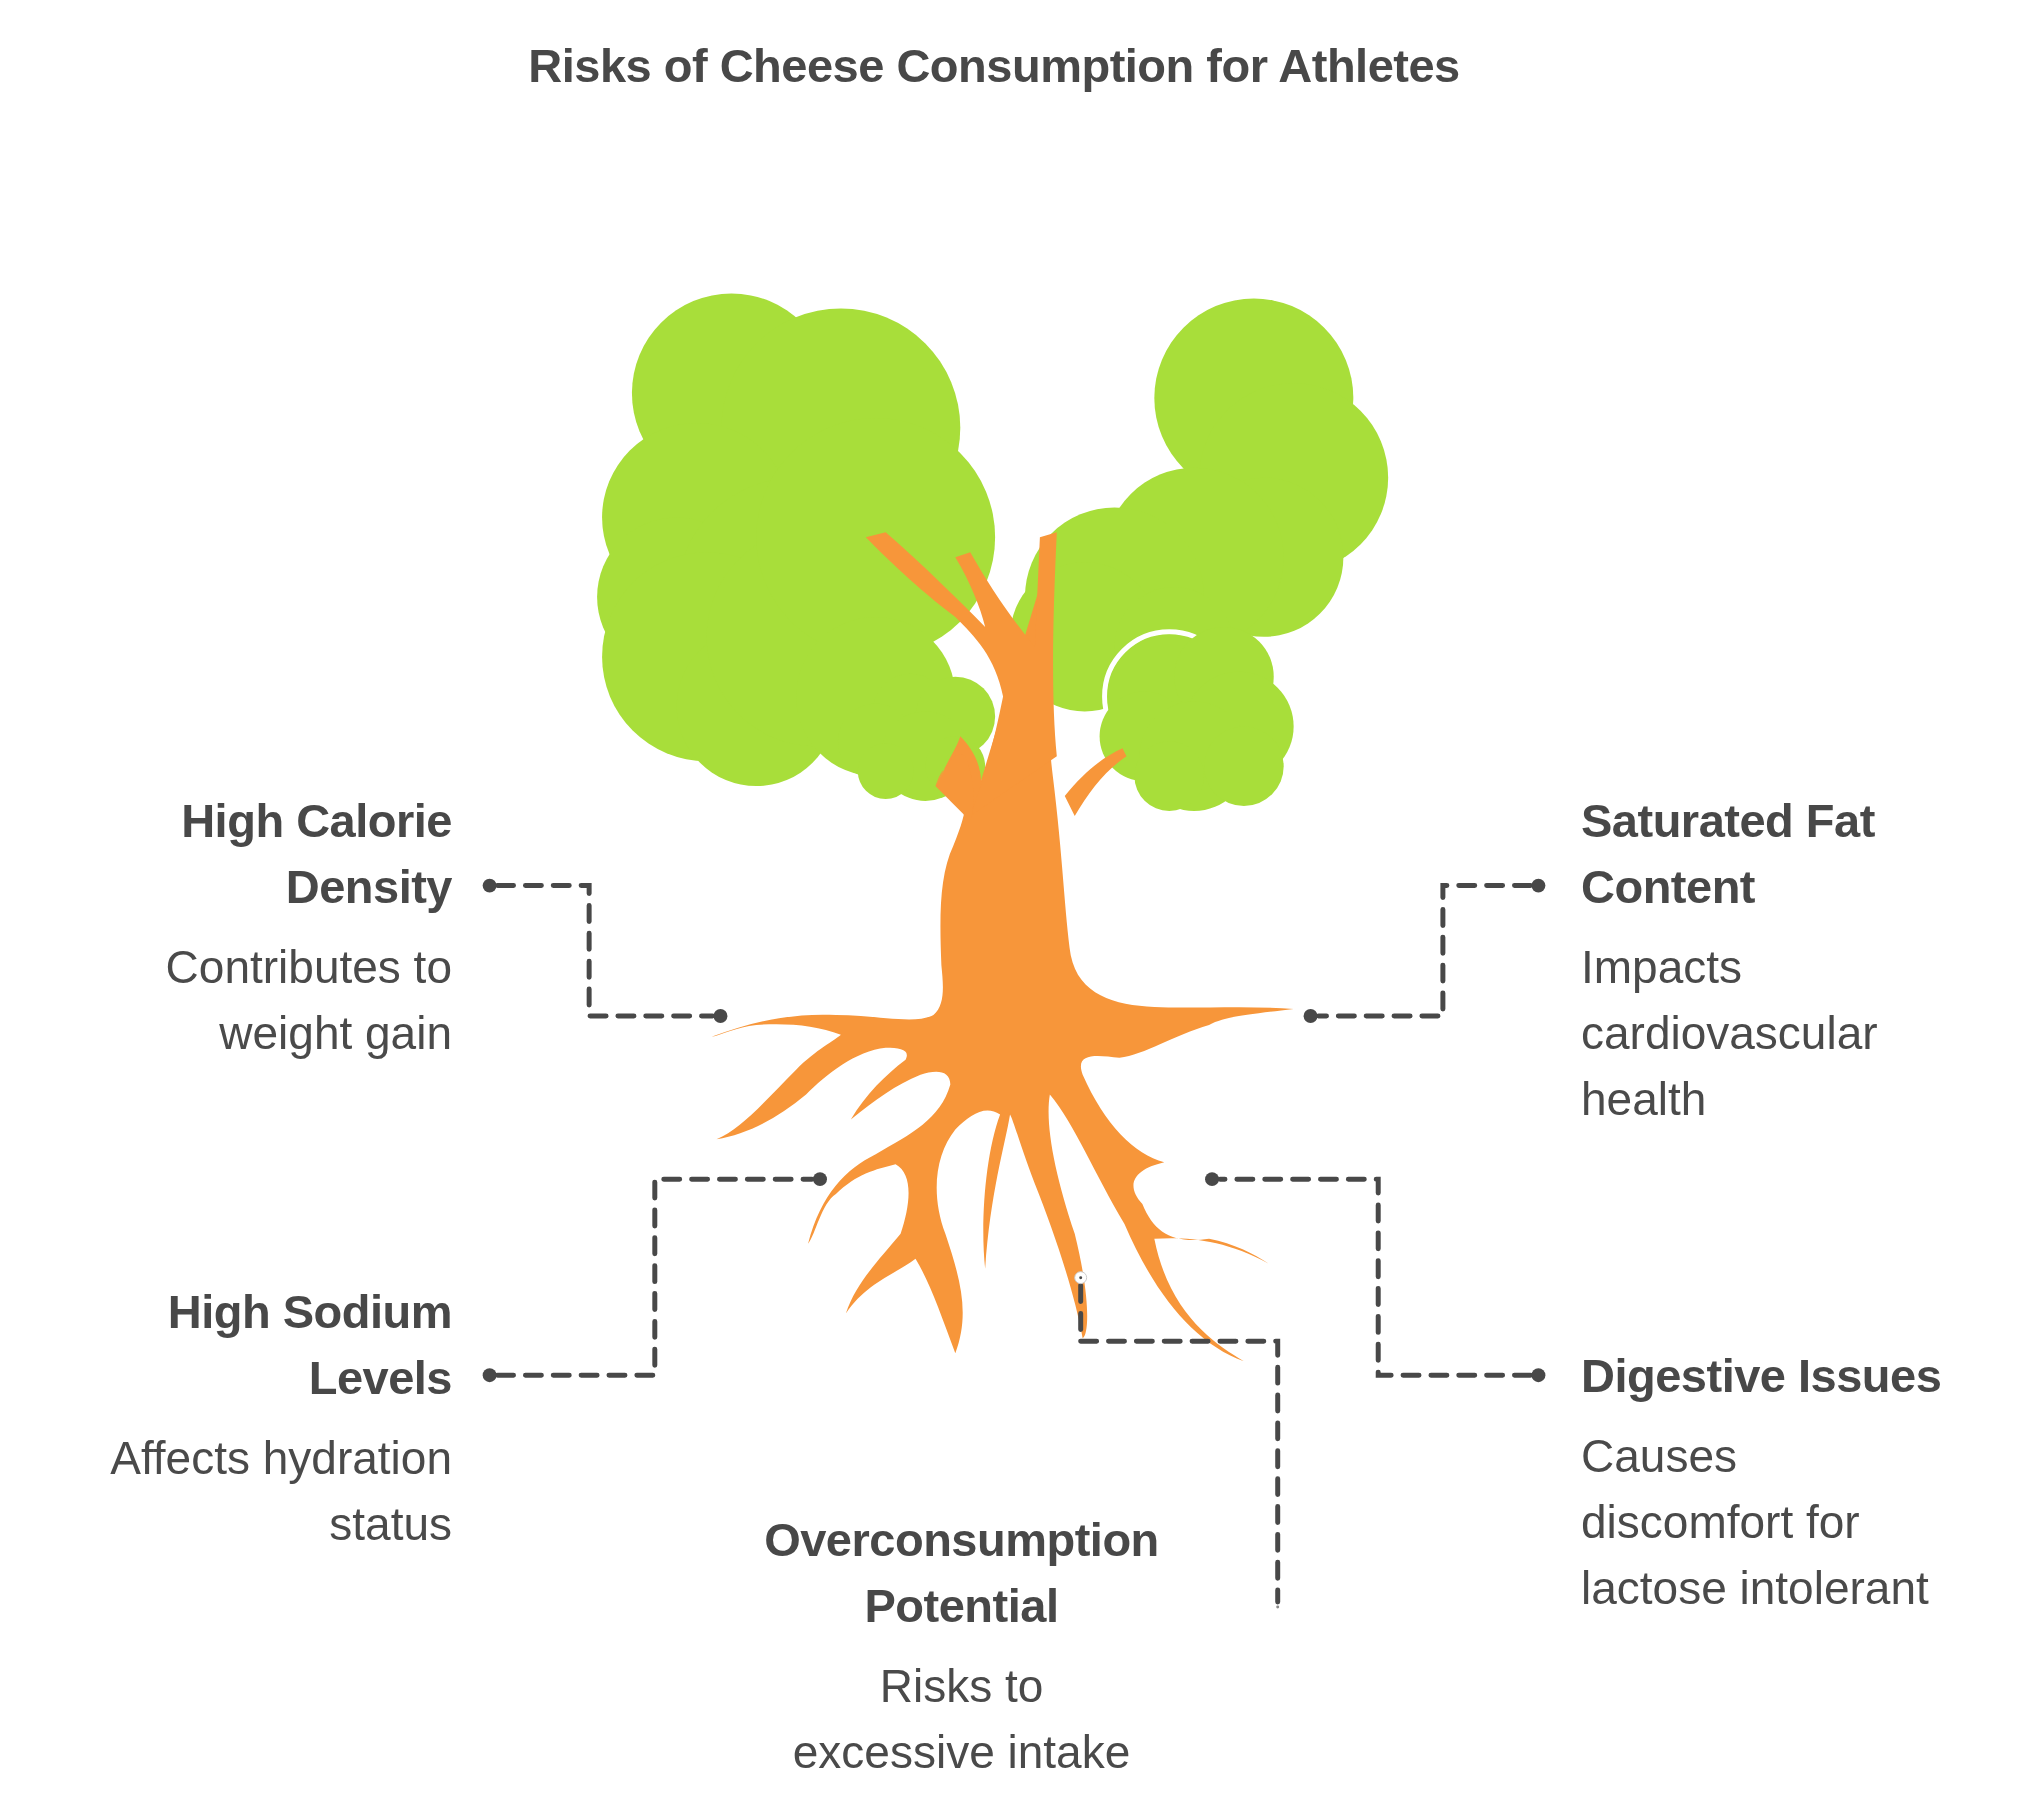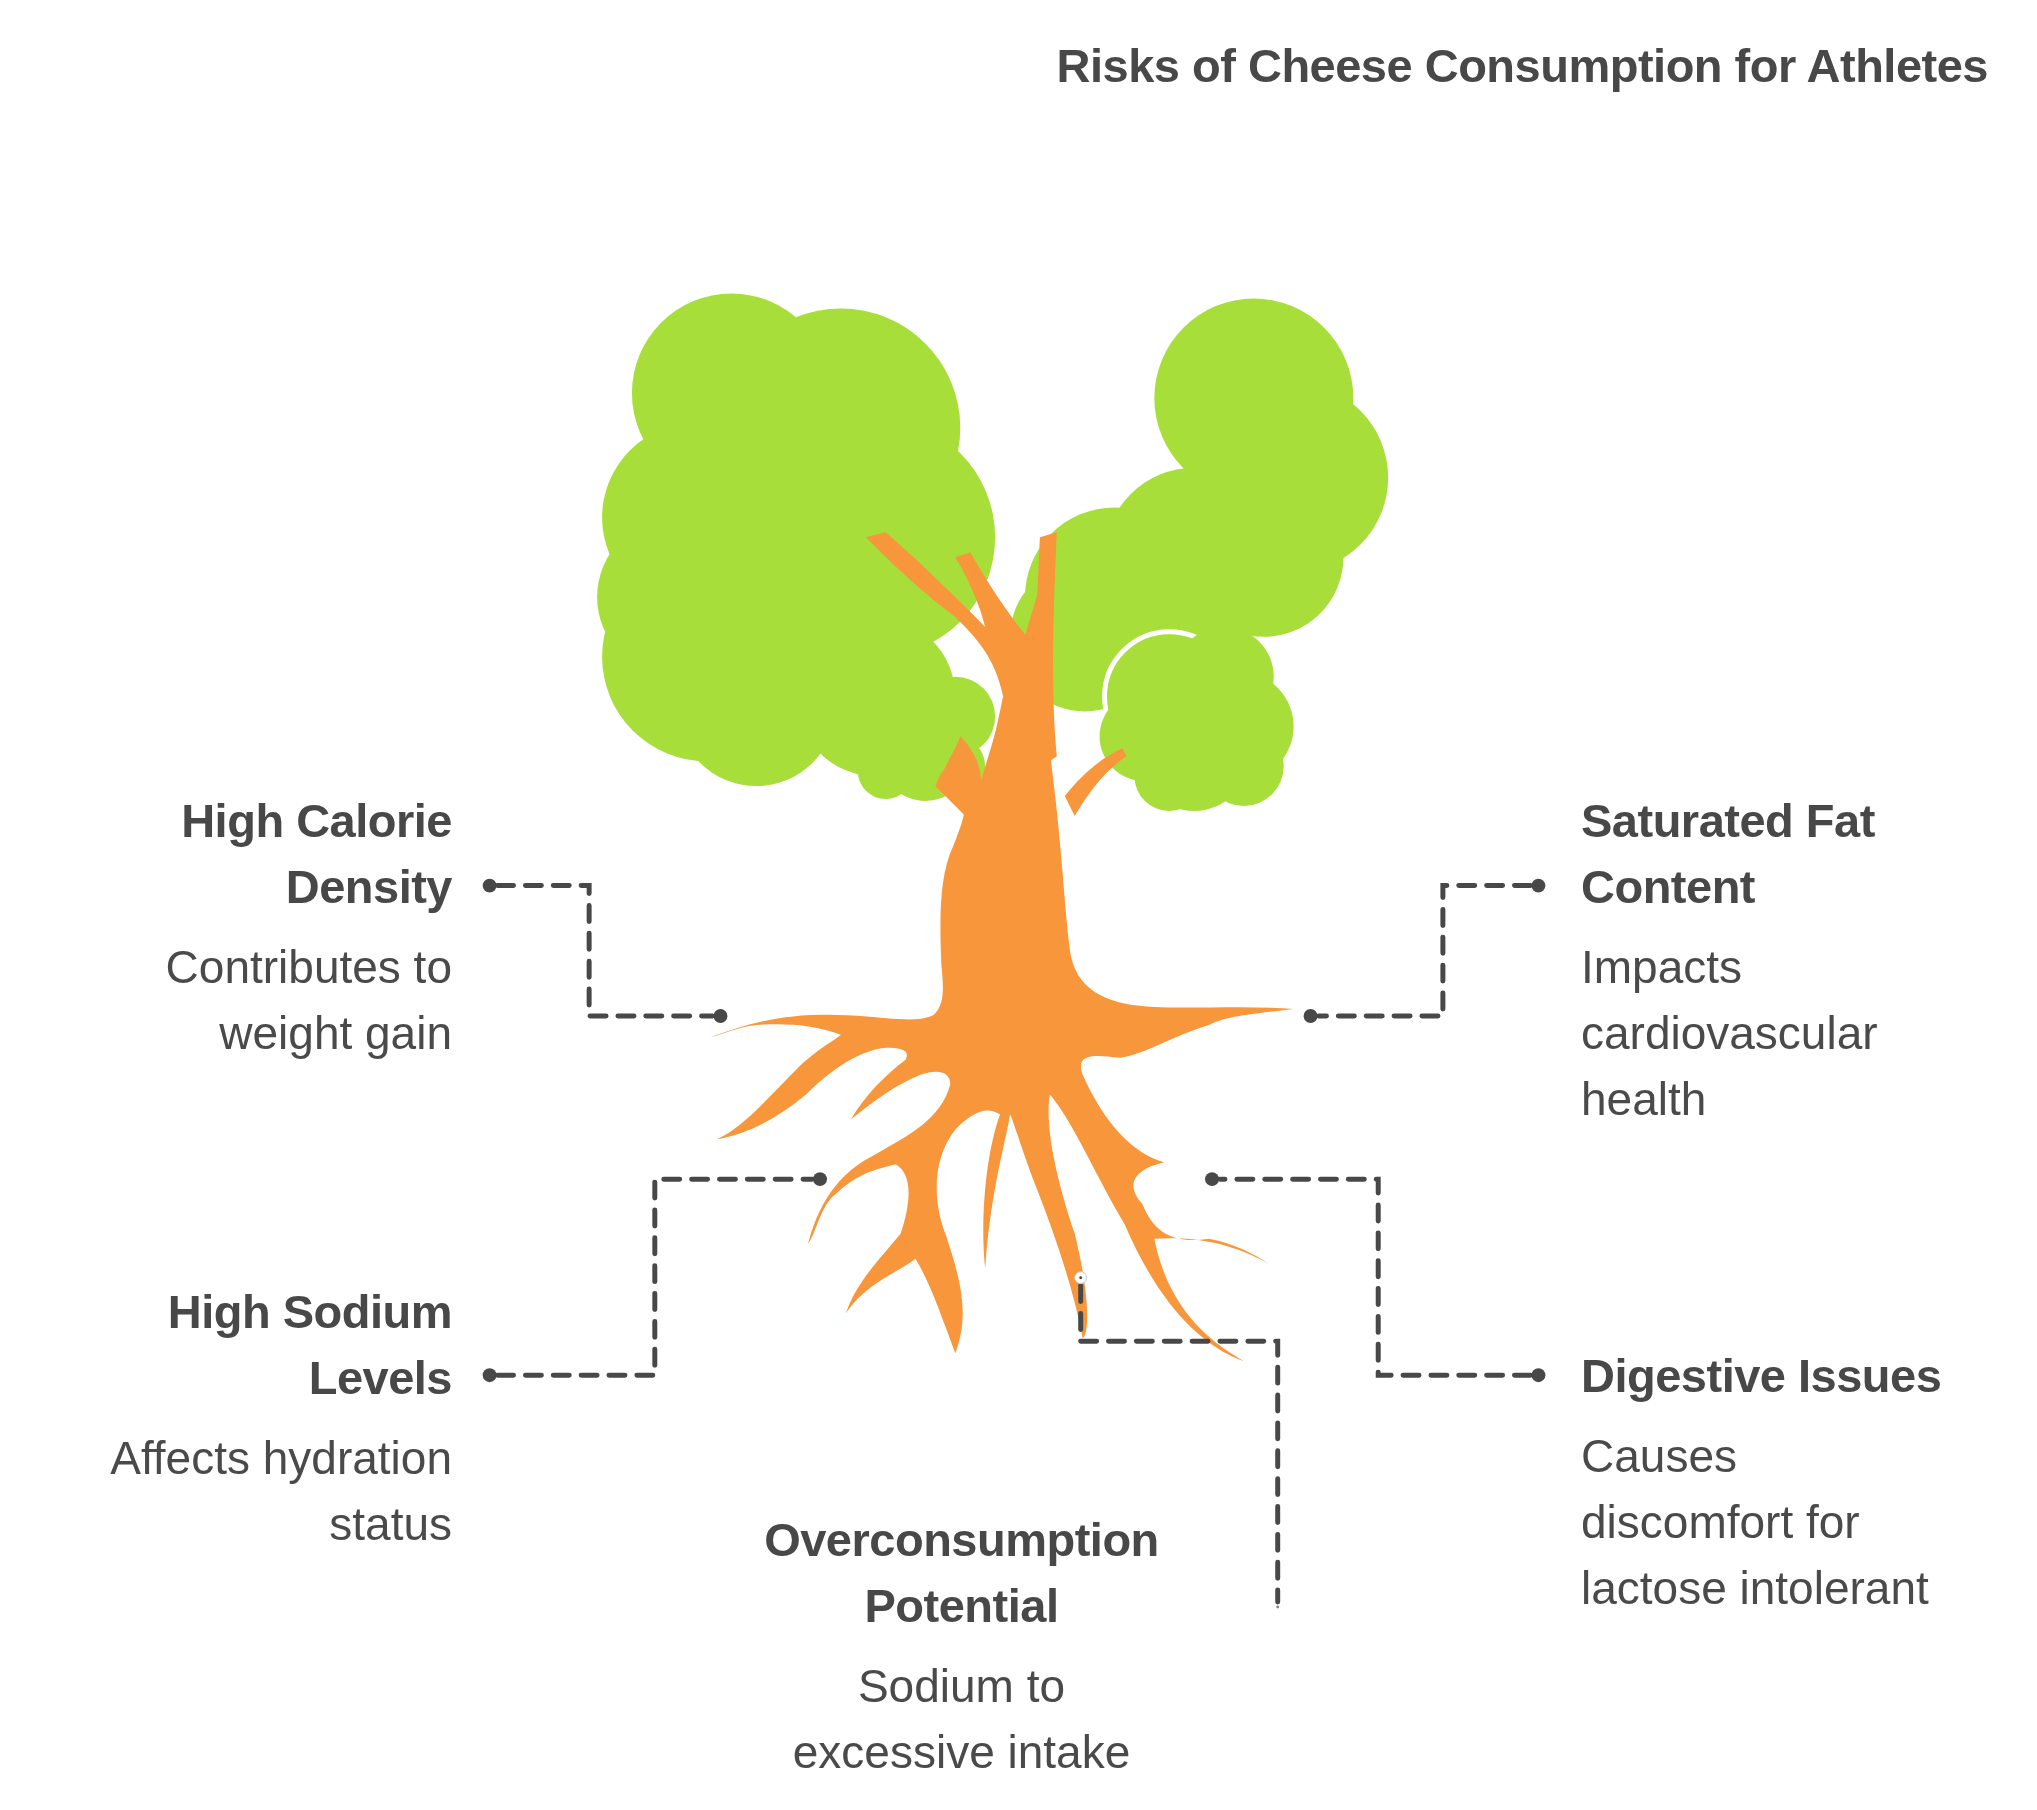--- a/index.html
+++ b/index.html
@@ -1,18 +1,18 @@
 <!DOCTYPE html>
 <html><head>
 <meta charset="utf-8">
 <style>
   html, body { margin:0; padding:0; background:#ffffff; }
   body { width:2038px; height:1811px; position:relative; overflow:hidden;
          font-family:"Liberation Sans", "DejaVu Sans", sans-serif; color:#484848; }
-  .title { position:absolute; left:0; width:1988px; top:38px; text-align:right;
+  .title { position:absolute; left:0; width:1988px; top:38px; text-align:center;
            font-size:47px; font-weight:bold; color:#484848; letter-spacing:-0.5px; }
   .art { position:absolute; left:0; top:0; }
   .block { position:absolute; width:557px; }
   .block.left { text-align:right; }
   .block.right { text-align:left; }
   .heading { font-size:47px; font-weight:bold; line-height:66px; color:#484848; letter-spacing:-0.5px; }
   .desc { font-size:46px; line-height:66px; color:#4a4a4a; margin-top:14px; font-weight:normal; }
 </style>
 </head>
 <body>
@@ -204,17 +204,17 @@
     <div>lactose intolerant</div>
   </div>
 </div>
 
 <div class="block left" style="left:683px; top:1507px;text-align:center;">
   <div class="heading">
     <div>Overconsumption</div>
     <div>Potential</div>
   </div>
   <div class="desc">
-    <div>Sodium to</div>
+    <div>Risks to</div>
     <div>excessive intake</div>
   </div>
 </div>
 
 
 </body></html>

